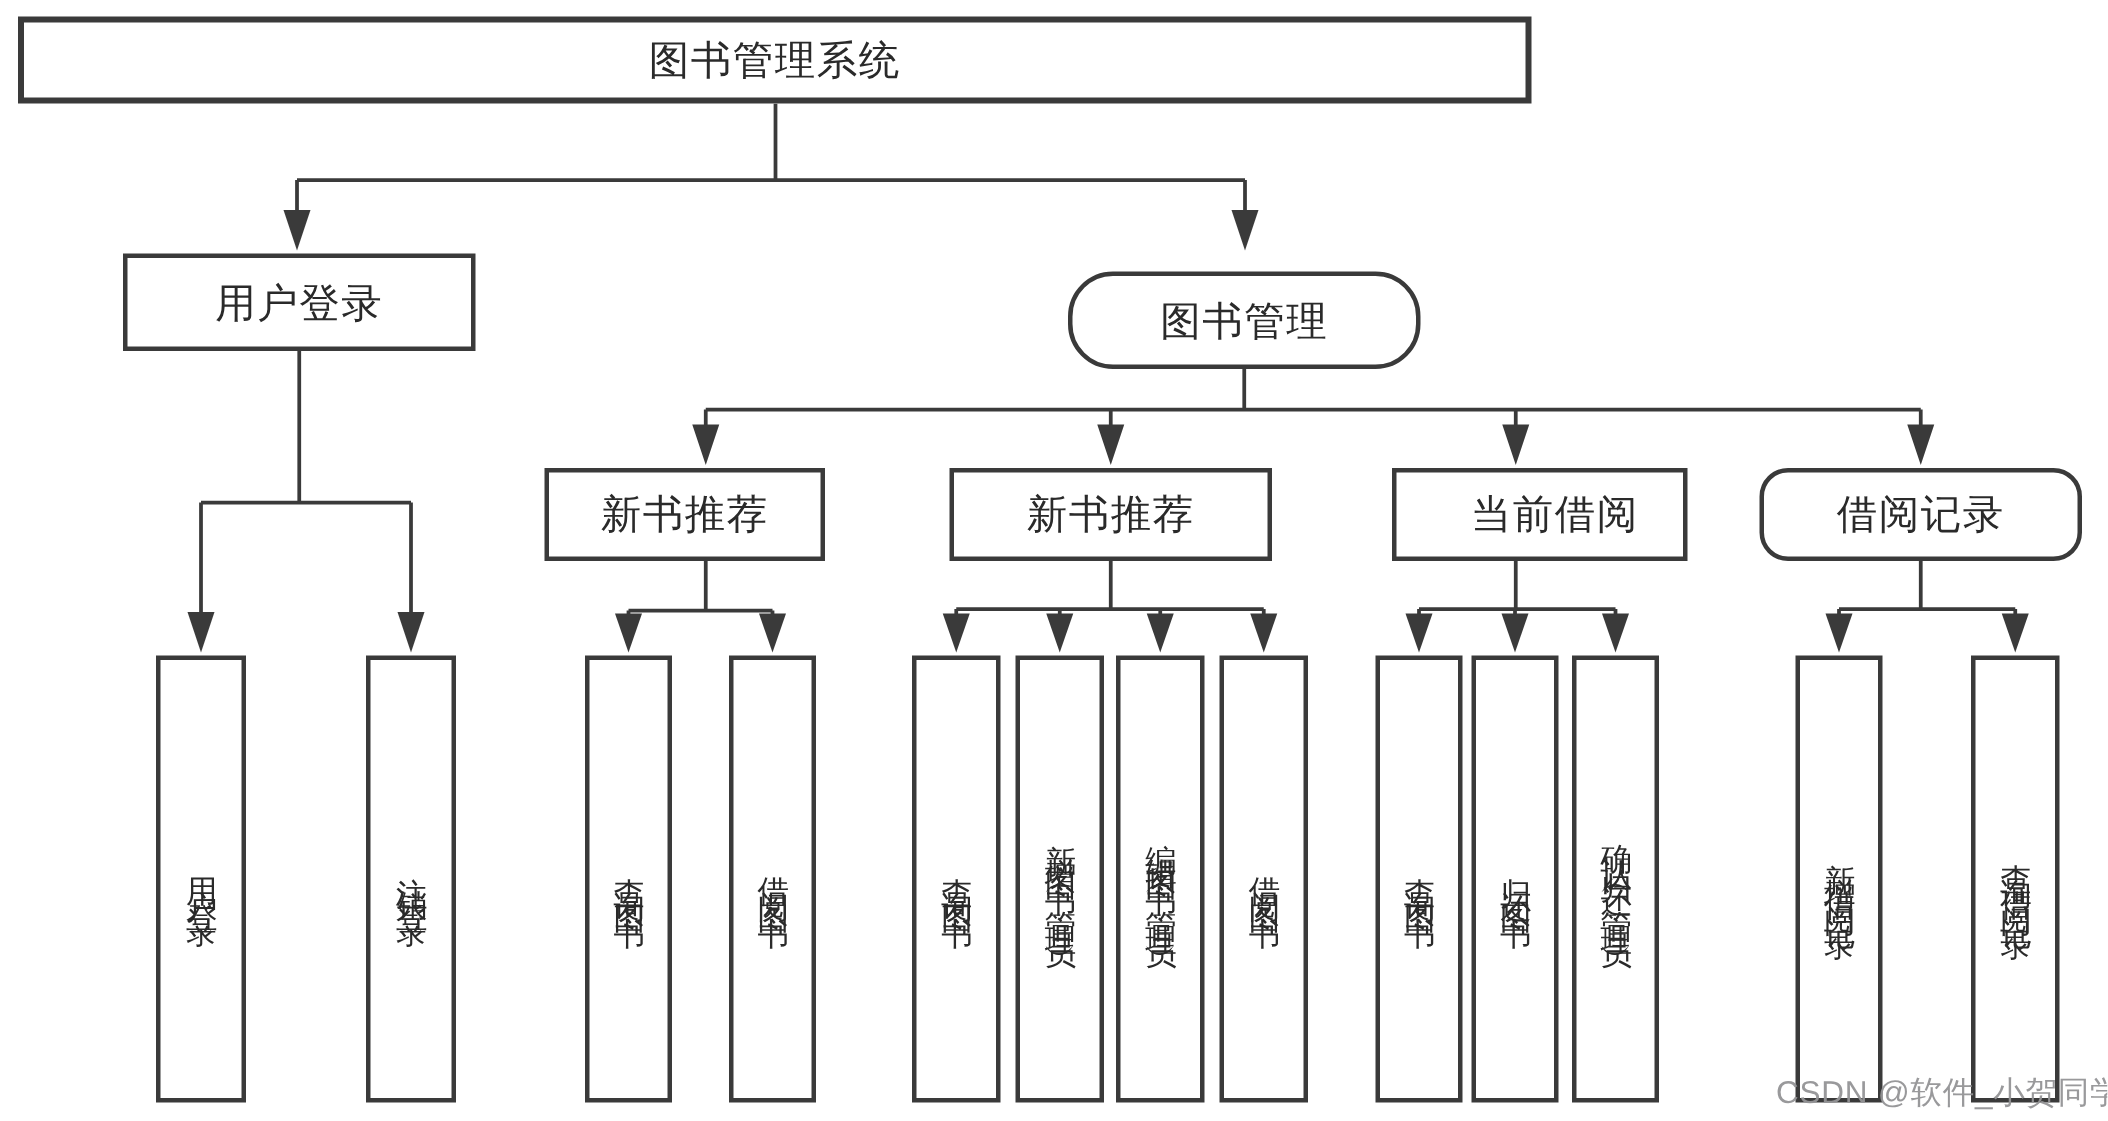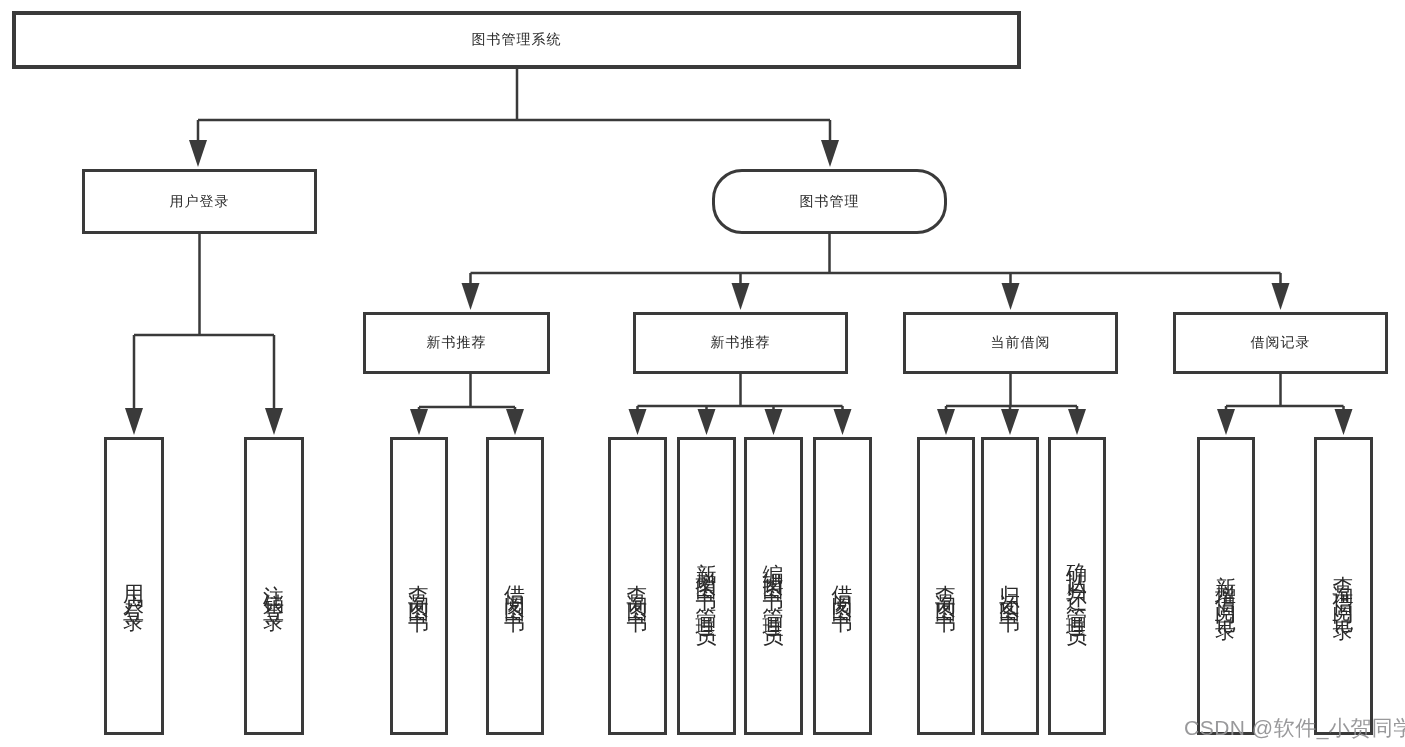--- a/index.html
+++ b/index.html
@@ -22,21 +22,21 @@
     box-sizing: border-box;
     background: #ffffff;
     border: 3px solid #3a3a3a;
     display: flex;
     align-items: center;
     justify-content: center;
     z-index: 2;
   }
   .node.root { border-width: 4px; }
   .hlabel {
-    font-size: 14px;
+    font-size: 27px;
     letter-spacing: 1px;
     color: #2a2a2a;
     white-space: nowrap;
   }
   .vlabel {
     writing-mode: vertical-rl;
     text-orientation: mixed;
     font-size: 21px;
     line-height: 1;
     letter-spacing: 9px;
@@ -106,34 +106,34 @@
     </g>
   </svg>
 
   <div class="node root" style="left:12px; top:11px; width:1009px; height:58px;">
     <span class="hlabel">图书管理系统</span>
   </div>
 
   <div class="node" style="left:82px; top:169px; width:235px; height:65px;">
     <span class="hlabel">用户登录</span>
   </div>
-  <div class="node" style="left:712px; top:169px; width:235px; height:65px;border-radius:30px;">
+  <div class="node" style="left:712px; top:181px; width:235px; height:65px;border-radius:30px;">
     <span class="hlabel">图书管理</span>
   </div>
 
   <div class="node" style="left:363px; top:312px; width:187px; height:62px;">
     <span class="hlabel">新书推荐</span>
   </div>
   <div class="node" style="left:633px; top:312px; width:215px; height:62px;">
     <span class="hlabel">新书推荐</span>
   </div>
-  <div class="node" style="left:903px; top:312px; width:215px; height:62px;padding-left:20px;">
+  <div class="node" style="left:928px; top:312px; width:197px; height:62px;padding-left:20px;">
     <span class="hlabel">当前借阅</span>
   </div>
-  <div class="node" style="left:1173px; top:312px; width:215px; height:62px;">
+  <div class="node" style="left:1173px; top:312px; width:215px; height:62px;border-radius:19px;">
     <span class="hlabel">借阅记录</span>
   </div>
 
   <div class="node" style="left:104px; top:437px; width:60px; height:298px;">
     <span class="vlabel">用户登录</span>
   </div>
   <div class="node" style="left:244px; top:437px; width:60px; height:298px;">
     <span class="vlabel">注销登录</span>
   </div>
 

